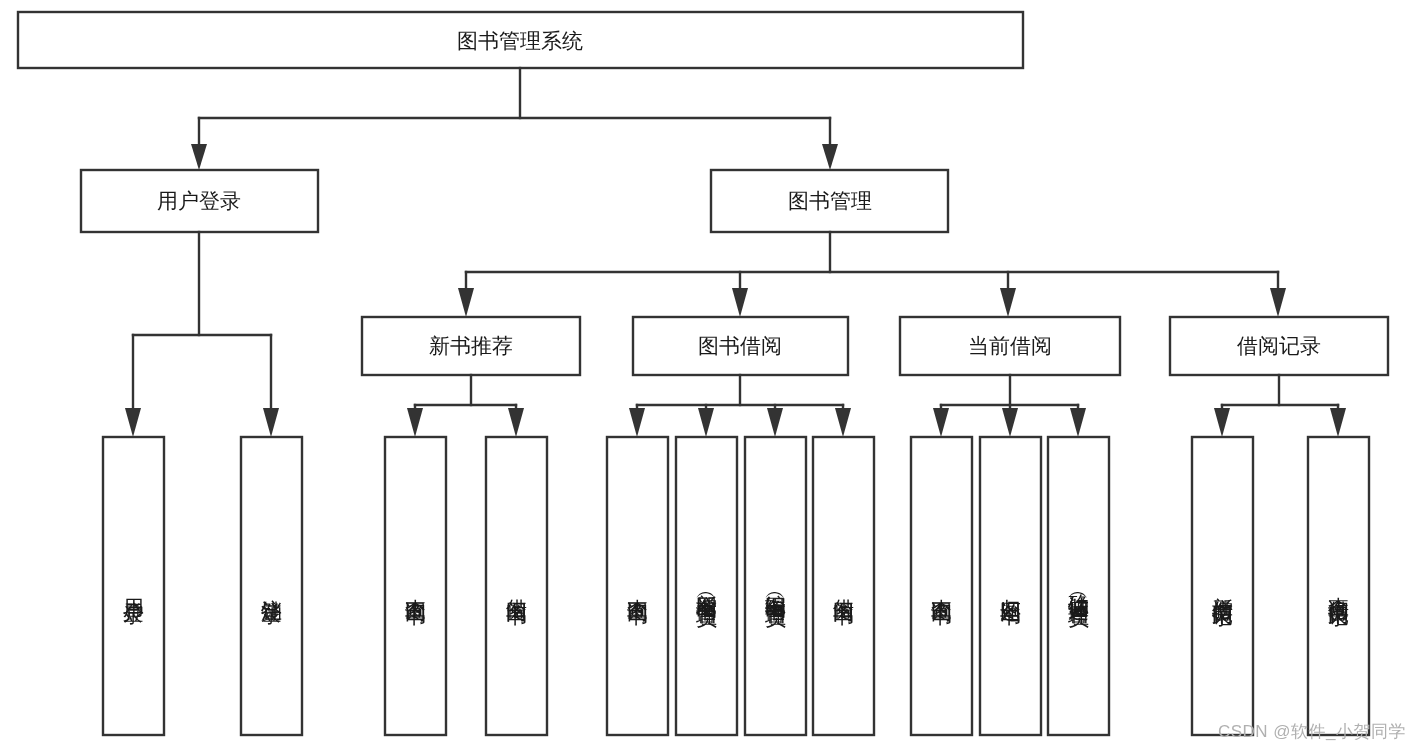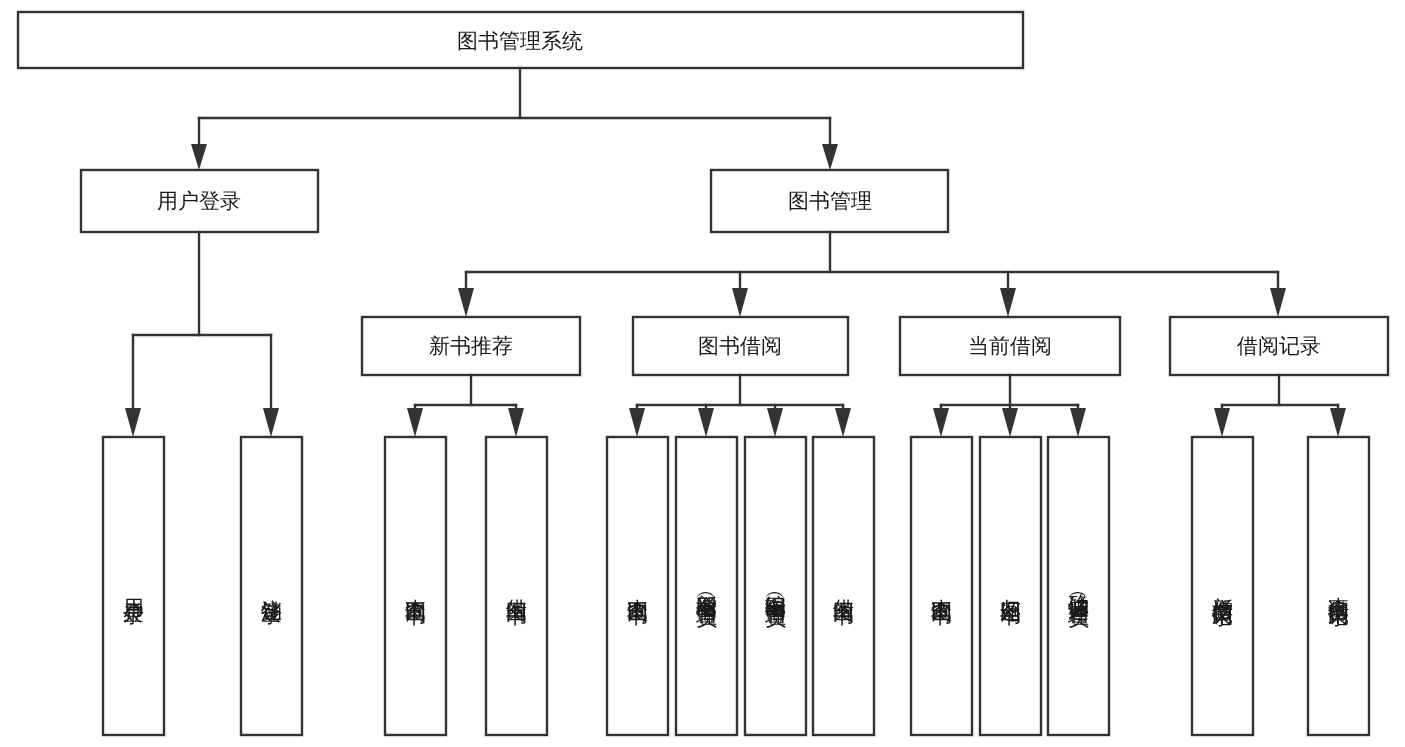--- a/index.html
+++ b/index.html
@@ -201,14 +201,15 @@
   <div class="leaf-label" style="left:745px; top:437px; width:61px; height:298px;">编辑图书（管理员）</div>
   <div class="leaf-label" style="left:813px; top:437px; width:61px; height:298px;">借阅图书</div>
 
   <div class="leaf-label" style="left:911px; top:437px; width:61px; height:298px;">查询图书</div>
   <div class="leaf-label" style="left:980px; top:437px; width:61px; height:298px;">归还图书</div>
   <div class="leaf-label" style="left:1048px; top:437px; width:61px; height:298px;">确认归还（管理员）</div>
 
   <div class="leaf-label" style="left:1192px; top:437px; width:61px; height:298px;">新增借阅记录</div>
   <div class="leaf-label" style="left:1308px; top:437px; width:61px; height:298px;">查询借阅记录</div>
 
+  <div class="watermark">CSDN @软件_小贺同学</div>
 
 </div>
 
 </body></html>

